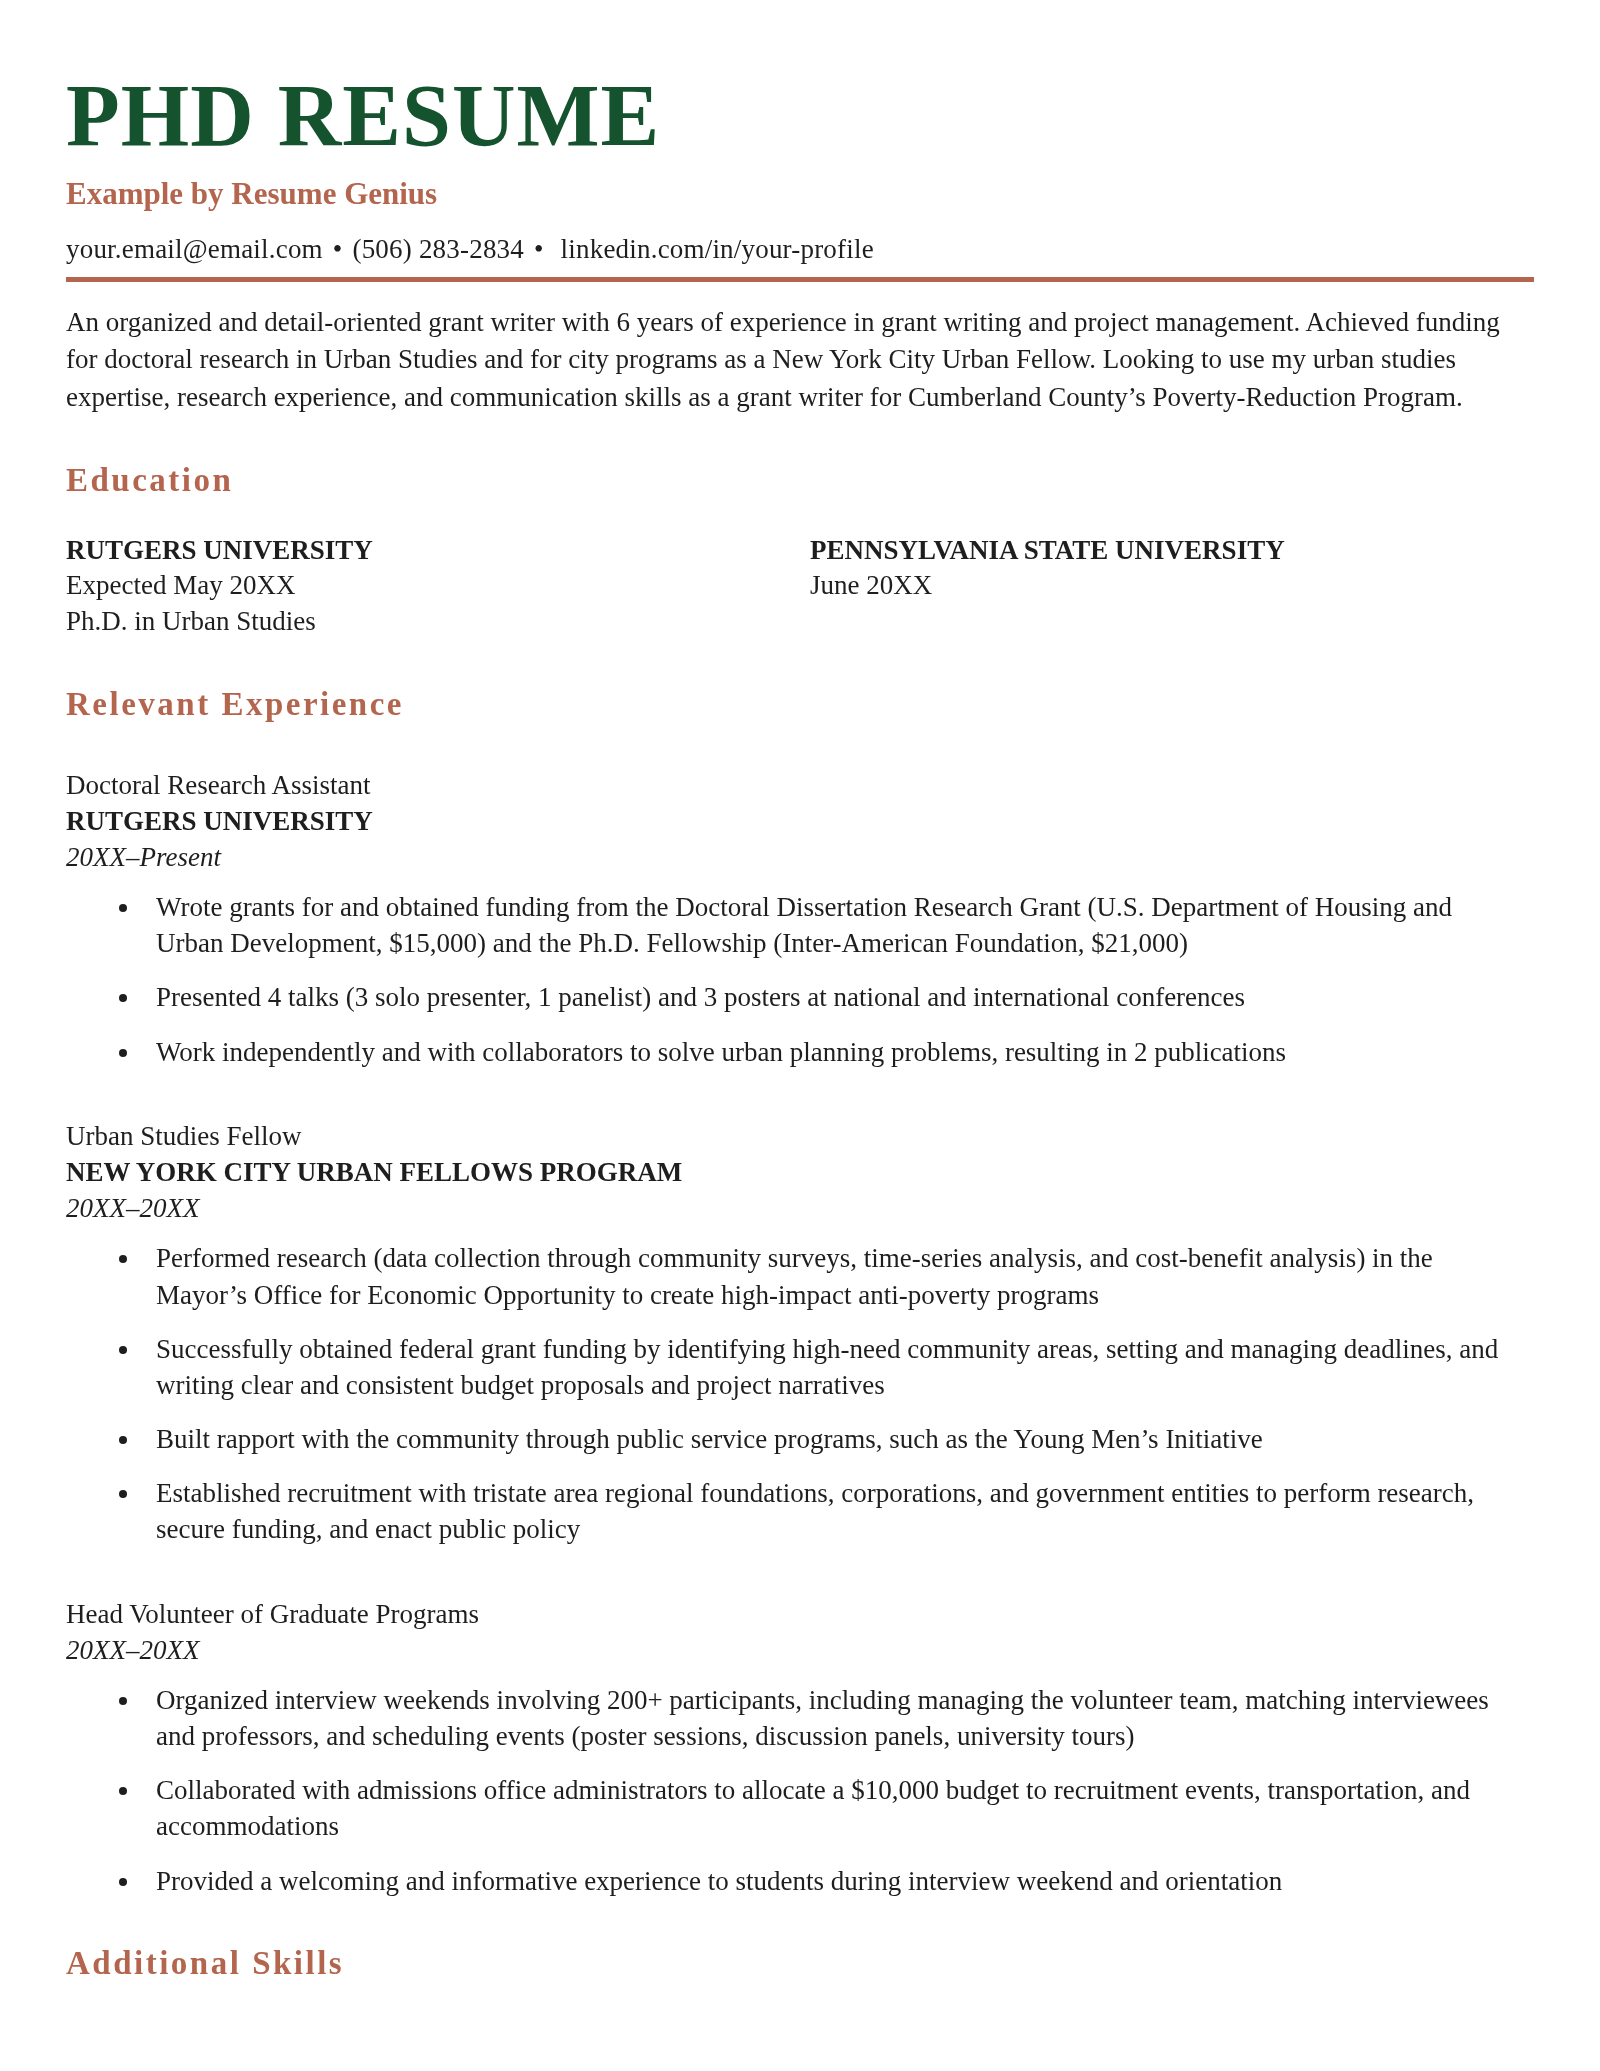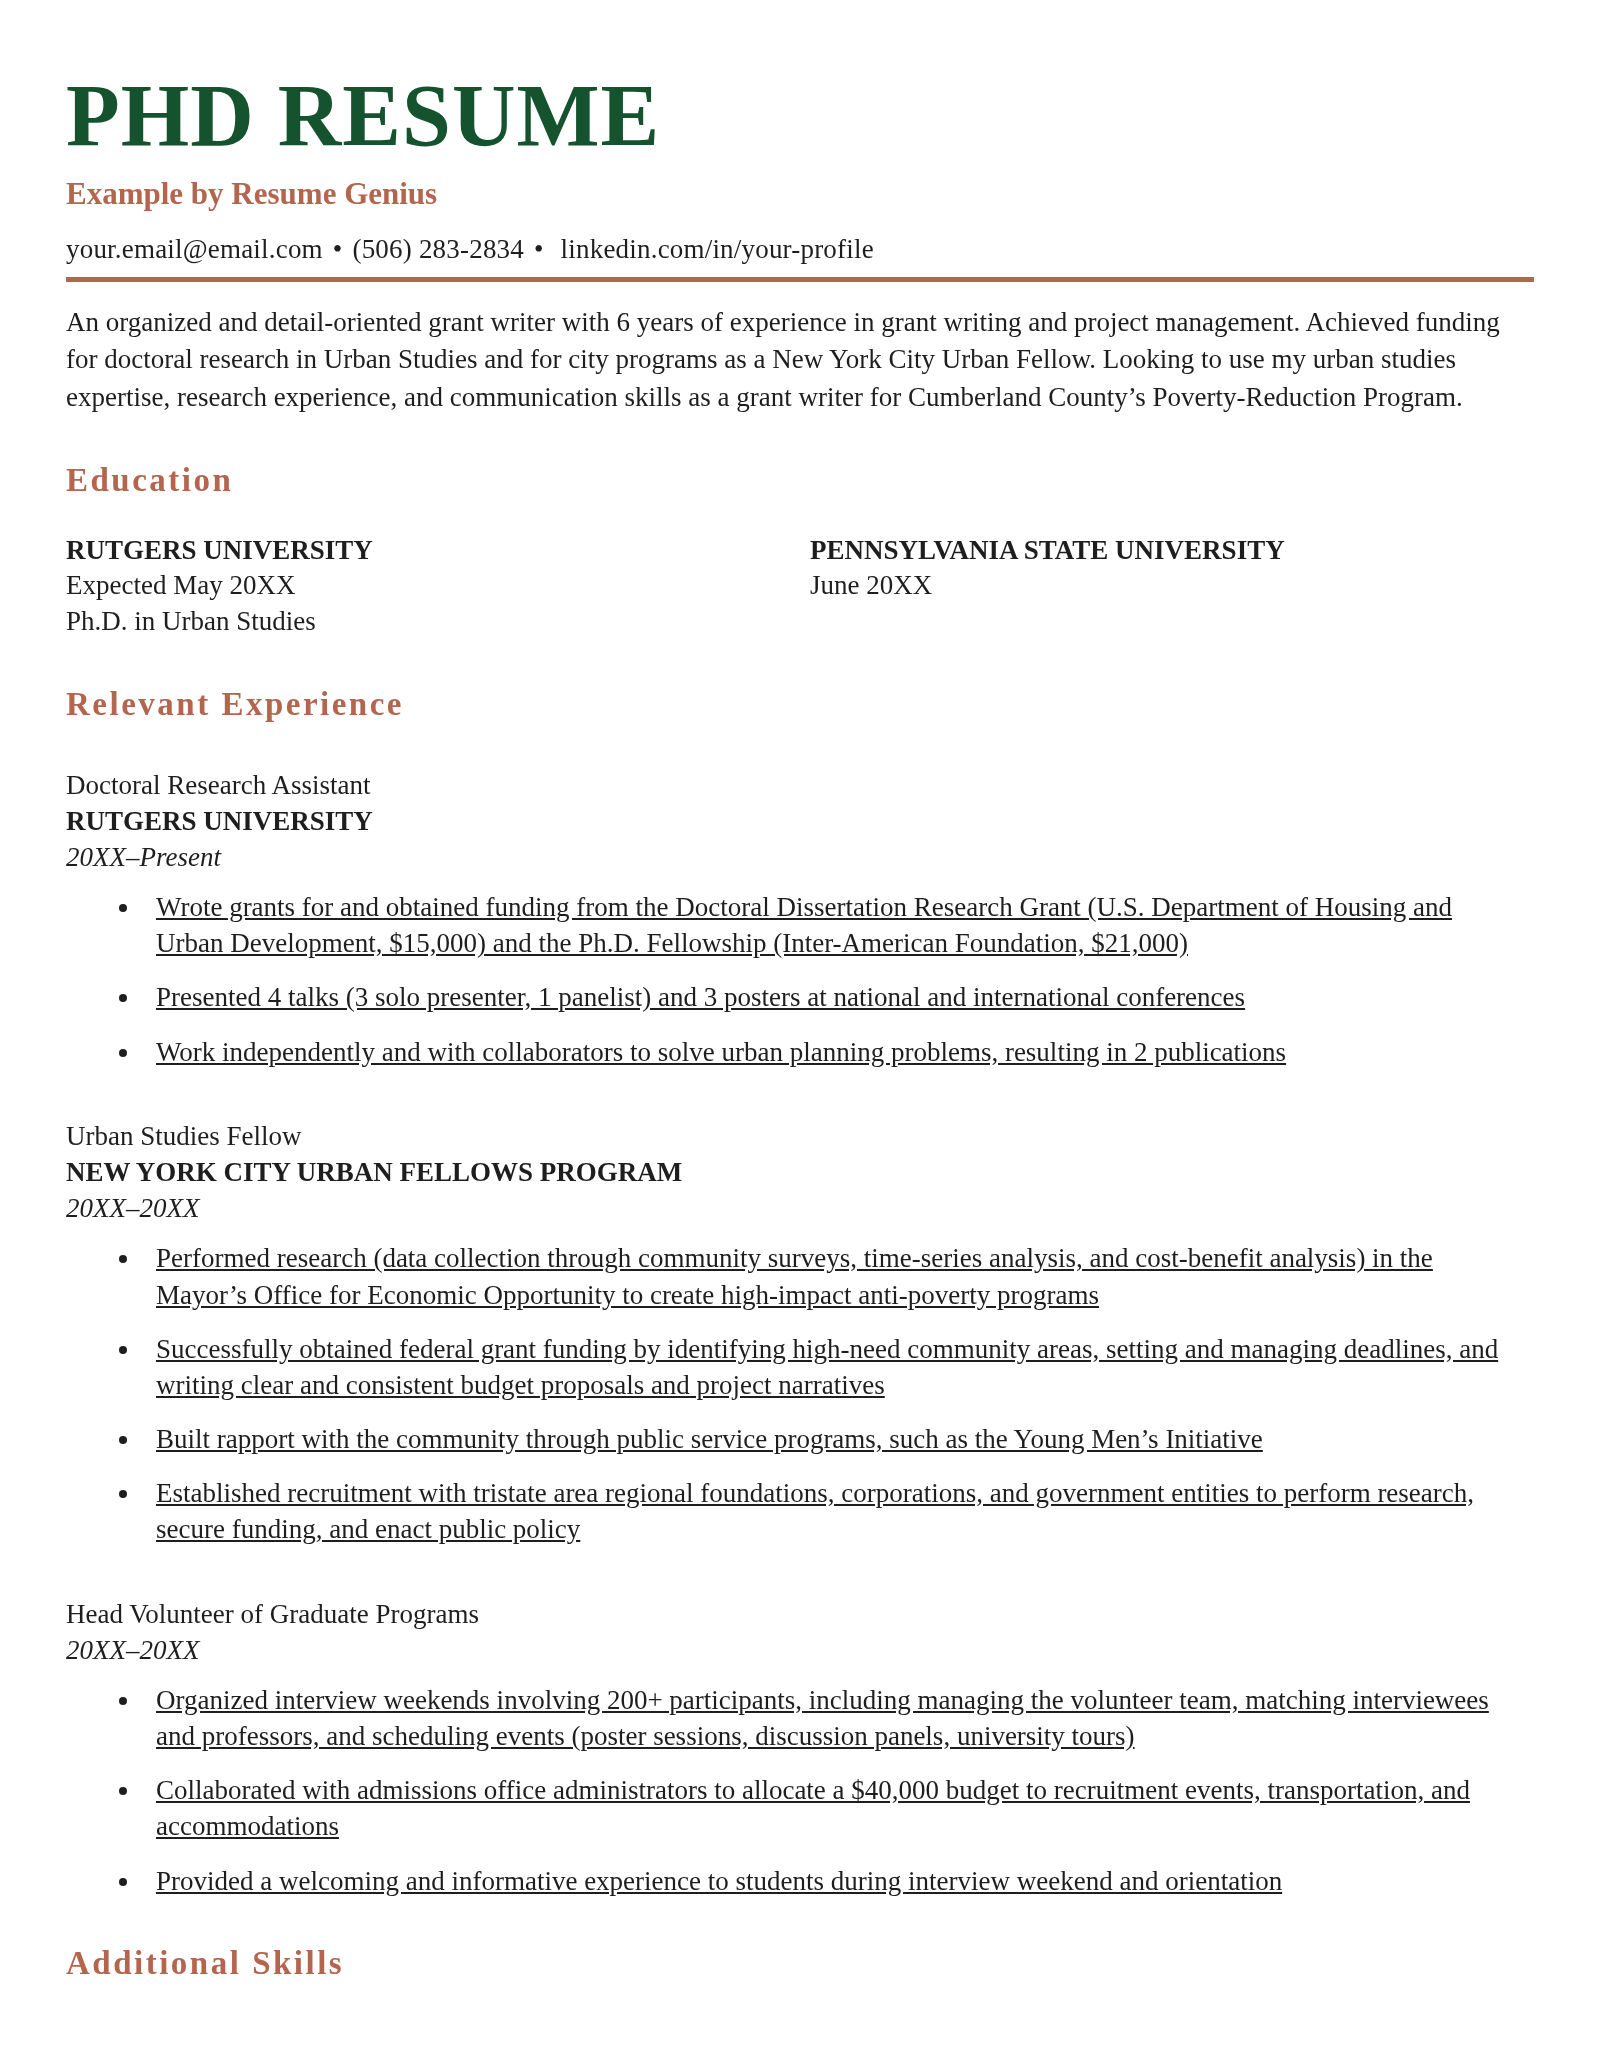--- a/index.html
+++ b/index.html
@@ -80,21 +80,20 @@
     font-size: 27px;
     line-height: 1.34;
   }
   .job-org { font-weight: bold; }
   .job-dates { font-style: italic; }
   ul.bullets {
     margin: 14px 0 0 0;
     padding-left: 76px;
     font-size: 27px;
     line-height: 1.34;
-    text-decoration: underline;
   }
   ul.bullets li {
     padding-left: 14px;
     margin-bottom: 18px;
     max-width: 1360px;
   }
   .job + .job { margin-top: 48px; }
 </style>
 </head>
 <body>
@@ -148,20 +147,20 @@
       <li>Built rapport with the community through public service programs, such as the Young Men’s Initiative</li>
       <li>Established recruitment with tristate area regional foundations, corporations, and government entities to perform research, secure funding, and enact public policy</li>
     </ul>
   </div>
 
   <div class="job">
     <div>Head Volunteer of Graduate Programs</div>
     <div class="job-dates">20XX–20XX</div>
     <ul class="bullets">
       <li>Organized interview weekends involving 200+ participants, including managing the volunteer team, matching interviewees and professors, and scheduling events (poster sessions, discussion panels, university tours)</li>
-      <li>Collaborated with admissions office administrators to allocate a $40,000 budget to recruitment events, transportation, and accommodations</li>
+      <li>Collaborated with admissions office administrators to allocate a $10,000 budget to recruitment events, transportation, and accommodations</li>
       <li>Provided a welcoming and informative experience to students during interview weekend and orientation</li>
     </ul>
   </div>
 
   <div class="section-heading">Additional Skills</div>
 
 </div>
 
 </body></html>

